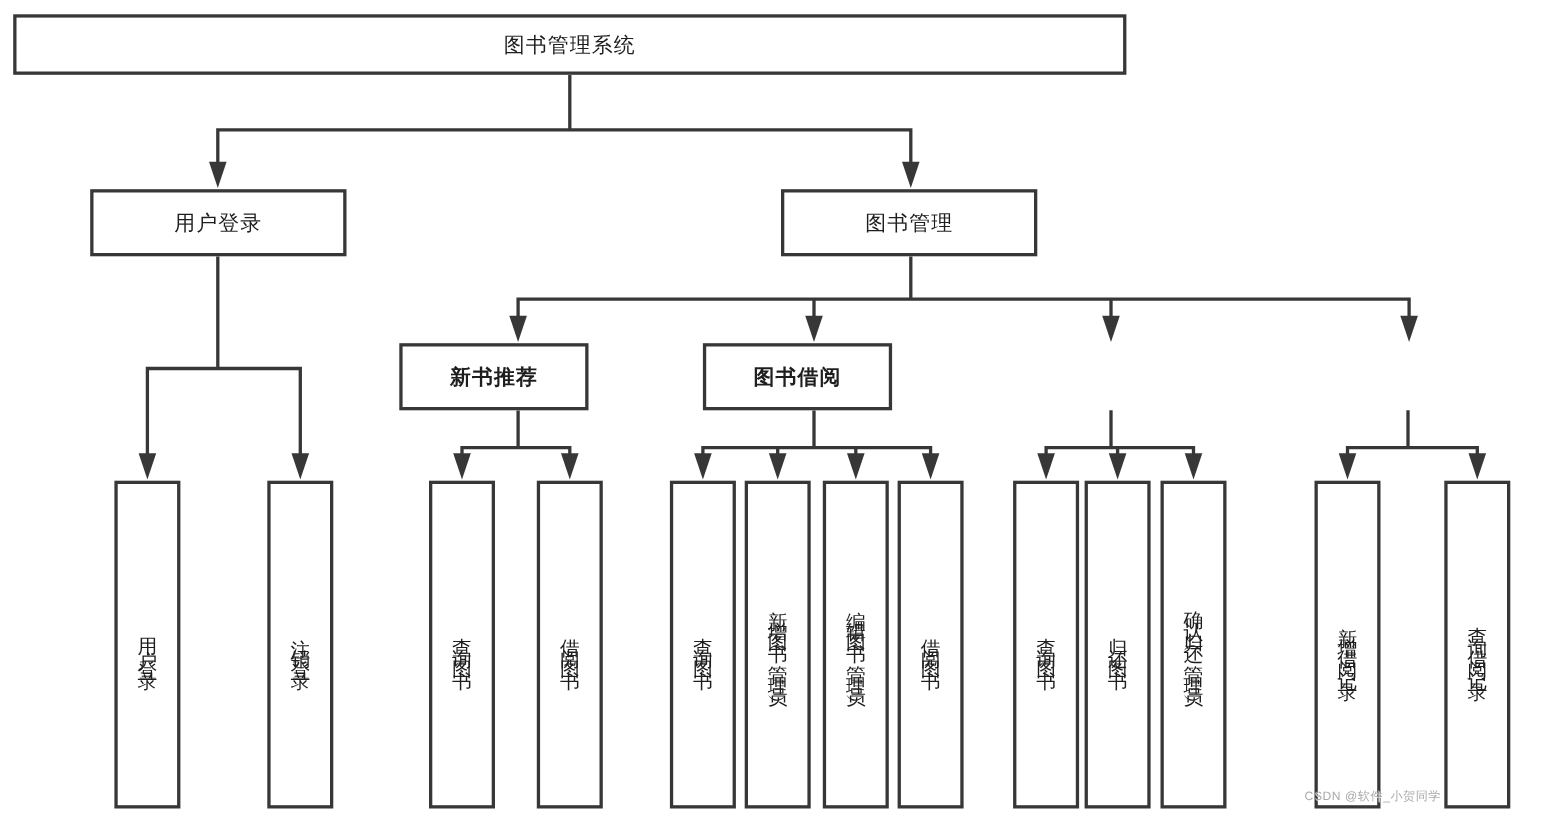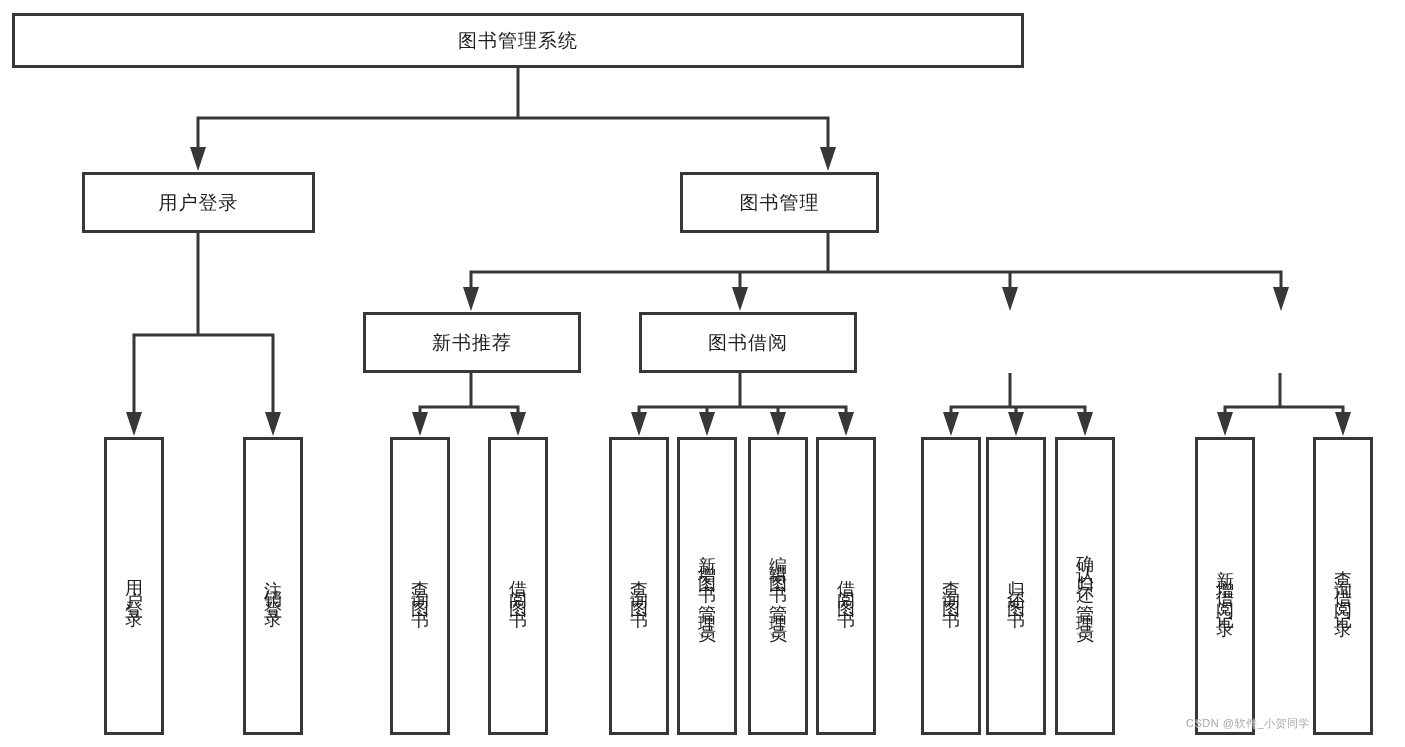--- a/index.html
+++ b/index.html
@@ -17,22 +17,22 @@
   svg.wires polygon{fill:var(--line); stroke:none;}
   .box{
     position:absolute; box-sizing:border-box;
     border:3px solid var(--line); background:var(--background);
     display:flex; align-items:center; justify-content:center;
     font-size:19px; letter-spacing:1px; white-space:nowrap;
   }
   .root{left:12px; top:13px; width:1012px; height:55px;}
   .lvl2{top:172px; height:61px;}
   .b-user{left:82px; width:233px;}
-  .b-mgmt{left:680px; width:199px;}
-  .lvl3{top:312px; height:61px; width:218px;}
+  .b-mgmt{left:710px; width:233px;}
+  .lvl3{top:312px; height:61px; width:172px;font-weight:bold;}
   .b-nb{left:363px;} .b-bb{left:639px;} .b-cb{left:903px;} .b-rec{left:1173px;}
   .leaf{top:437px; height:298px; width:60px;}
   .leaf span{
     writing-mode:vertical-rl; text-orientation:mixed;
     font-size:18px; letter-spacing:10px; line-height:1;
   }
   .l-login{left:104px;} .l-logout{left:243px;}
   .l-nbq{left:390px;} .l-nbb{left:488px;}
   .l-bbq{left:609px;} .l-bba{left:677px;} .l-bbe{left:748px;} .l-bbb{left:816px;}
   .l-cbq{left:921px;} .l-cbr{left:986px;} .l-cbc{left:1055px;}

